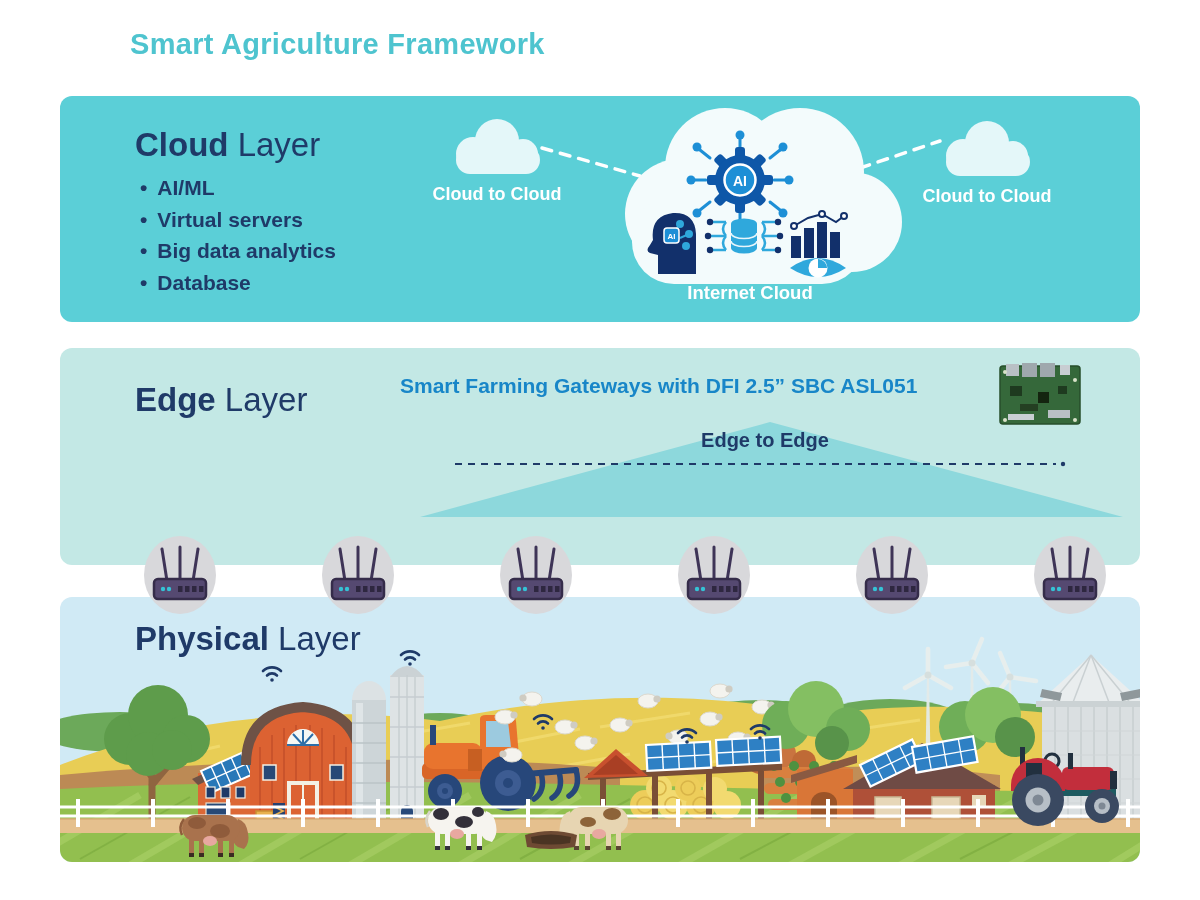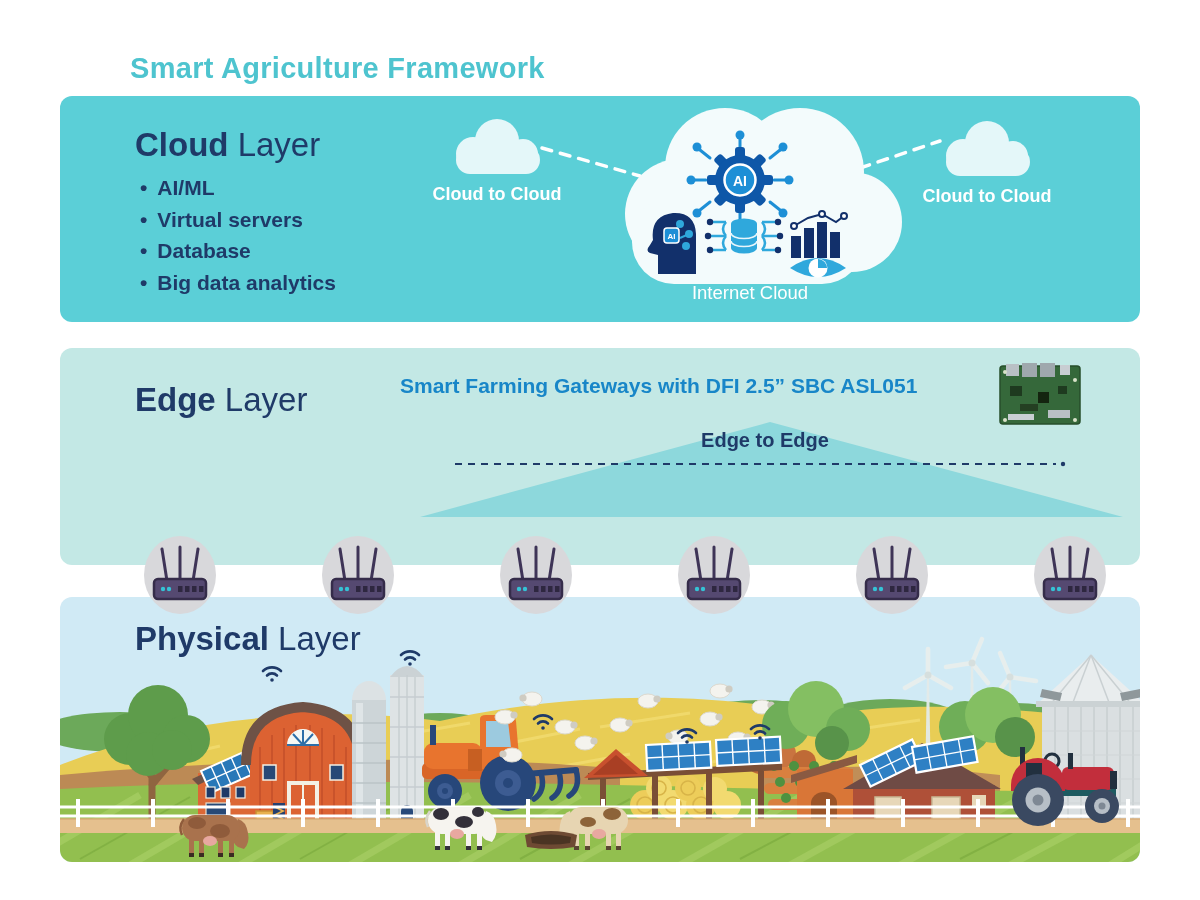--- a/index.html
+++ b/index.html
@@ -1,55 +1,55 @@
 <!DOCTYPE html>
 <html><head>
 <meta charset="utf-8">
 <style>
   html,body{margin:0;padding:0;background:#fff;}
   .stage{position:relative;width:1200px;height:900px;background:#ffffff;overflow:hidden;
          font-family:"Liberation Sans", sans-serif;}
-  .title{position:absolute;left:130px;top:52px;font-size:29px;font-weight:800;color:#4EC4CF;letter-spacing:.3px;}
+  .title{position:absolute;left:130px;top:28px;font-size:29px;font-weight:800;color:#4EC4CF;letter-spacing:.3px;}
   .panel{position:absolute;left:60px;width:1080px;border-radius:12px;}
   .panel-cloud{top:96px;height:226px;background:#5BCFD7;}
   .panel-edge{top:348px;height:217px;background:#C3E8E5;}
   .panel-physical{top:597px;height:265px;background:#D0EAF5;overflow:hidden;}
   .layer-heading{position:absolute;font-size:33px;color:#1F3A68;font-weight:500;z-index:5;}
   .layer-heading .hb{font-weight:800;}
   .bullets{position:absolute;left:80px;top:76px;color:#1F3A68;font-size:21px;font-weight:700;line-height:31.5px;z-index:5;}
   .bullets .dot{margin-right:10px;}
   .art{position:absolute;inset:0;width:100%;height:100%;}
   .cloud-label{position:absolute;color:#fff;font-weight:700;font-size:18px;text-align:center;z-index:4;}
   .gateway-caption{position:absolute;left:340px;top:26px;width:590px;text-align:left;
                    color:#1886C8;font-size:21px;font-weight:700;z-index:4;}
   .edge-mid{position:absolute;left:505px;top:81px;width:400px;text-align:center;color:#1F3A68;
             font-size:20px;font-weight:700;z-index:4;}
   .edge-fn{position:absolute;left:355px;top:122px;width:700px;text-align:center;color:#1F3A68;
            font-size:20px;font-weight:700;z-index:4;}
   .pcb{position:absolute;left:938px;top:14px;width:84px;height:64px;z-index:4;}
   .router{position:absolute;width:74px;height:80px;z-index:6;}
   .internet-label{position:absolute;left:590px;top:186px;width:200px;text-align:center;
-                  color:#fff;font-size:18.5px;font-weight:400;z-index:4;}
+                  color:#fff;font-size:18.5px;font-weight:700;z-index:4;}
 </style>
 </head>
 <body>
 
 <div class="stage">
 
   <div class="title">Smart Agriculture Framework</div>
 
   <div class="panel panel-cloud">
     <div class="layer-heading" style="left:75px;top:30px;">
       <span class="hb">Cloud</span><span> Layer</span>
     </div>
     <div class="bullets">
       <div><span class="dot">•</span><span>AI/ML</span></div>
       <div><span class="dot">•</span><span>Virtual servers</span></div>
+      <div><span class="dot">•</span><span>Big data analytics</span></div>
       <div><span class="dot">•</span><span>Database</span></div>
-      <div><span class="dot">•</span><span>Big data analytics</span></div>
     </div>
 
     <svg class="art" viewBox="0 0 1080 226">
 
       <g fill="#E4F7F9">
         <circle cx="413" cy="58" r="17"></circle>
           <circle cx="437" cy="45" r="22"></circle>
           <circle cx="463" cy="58" r="15"></circle>
         <rect x="396" y="50" width="84" height="28" rx="14"></rect>
       </g>

